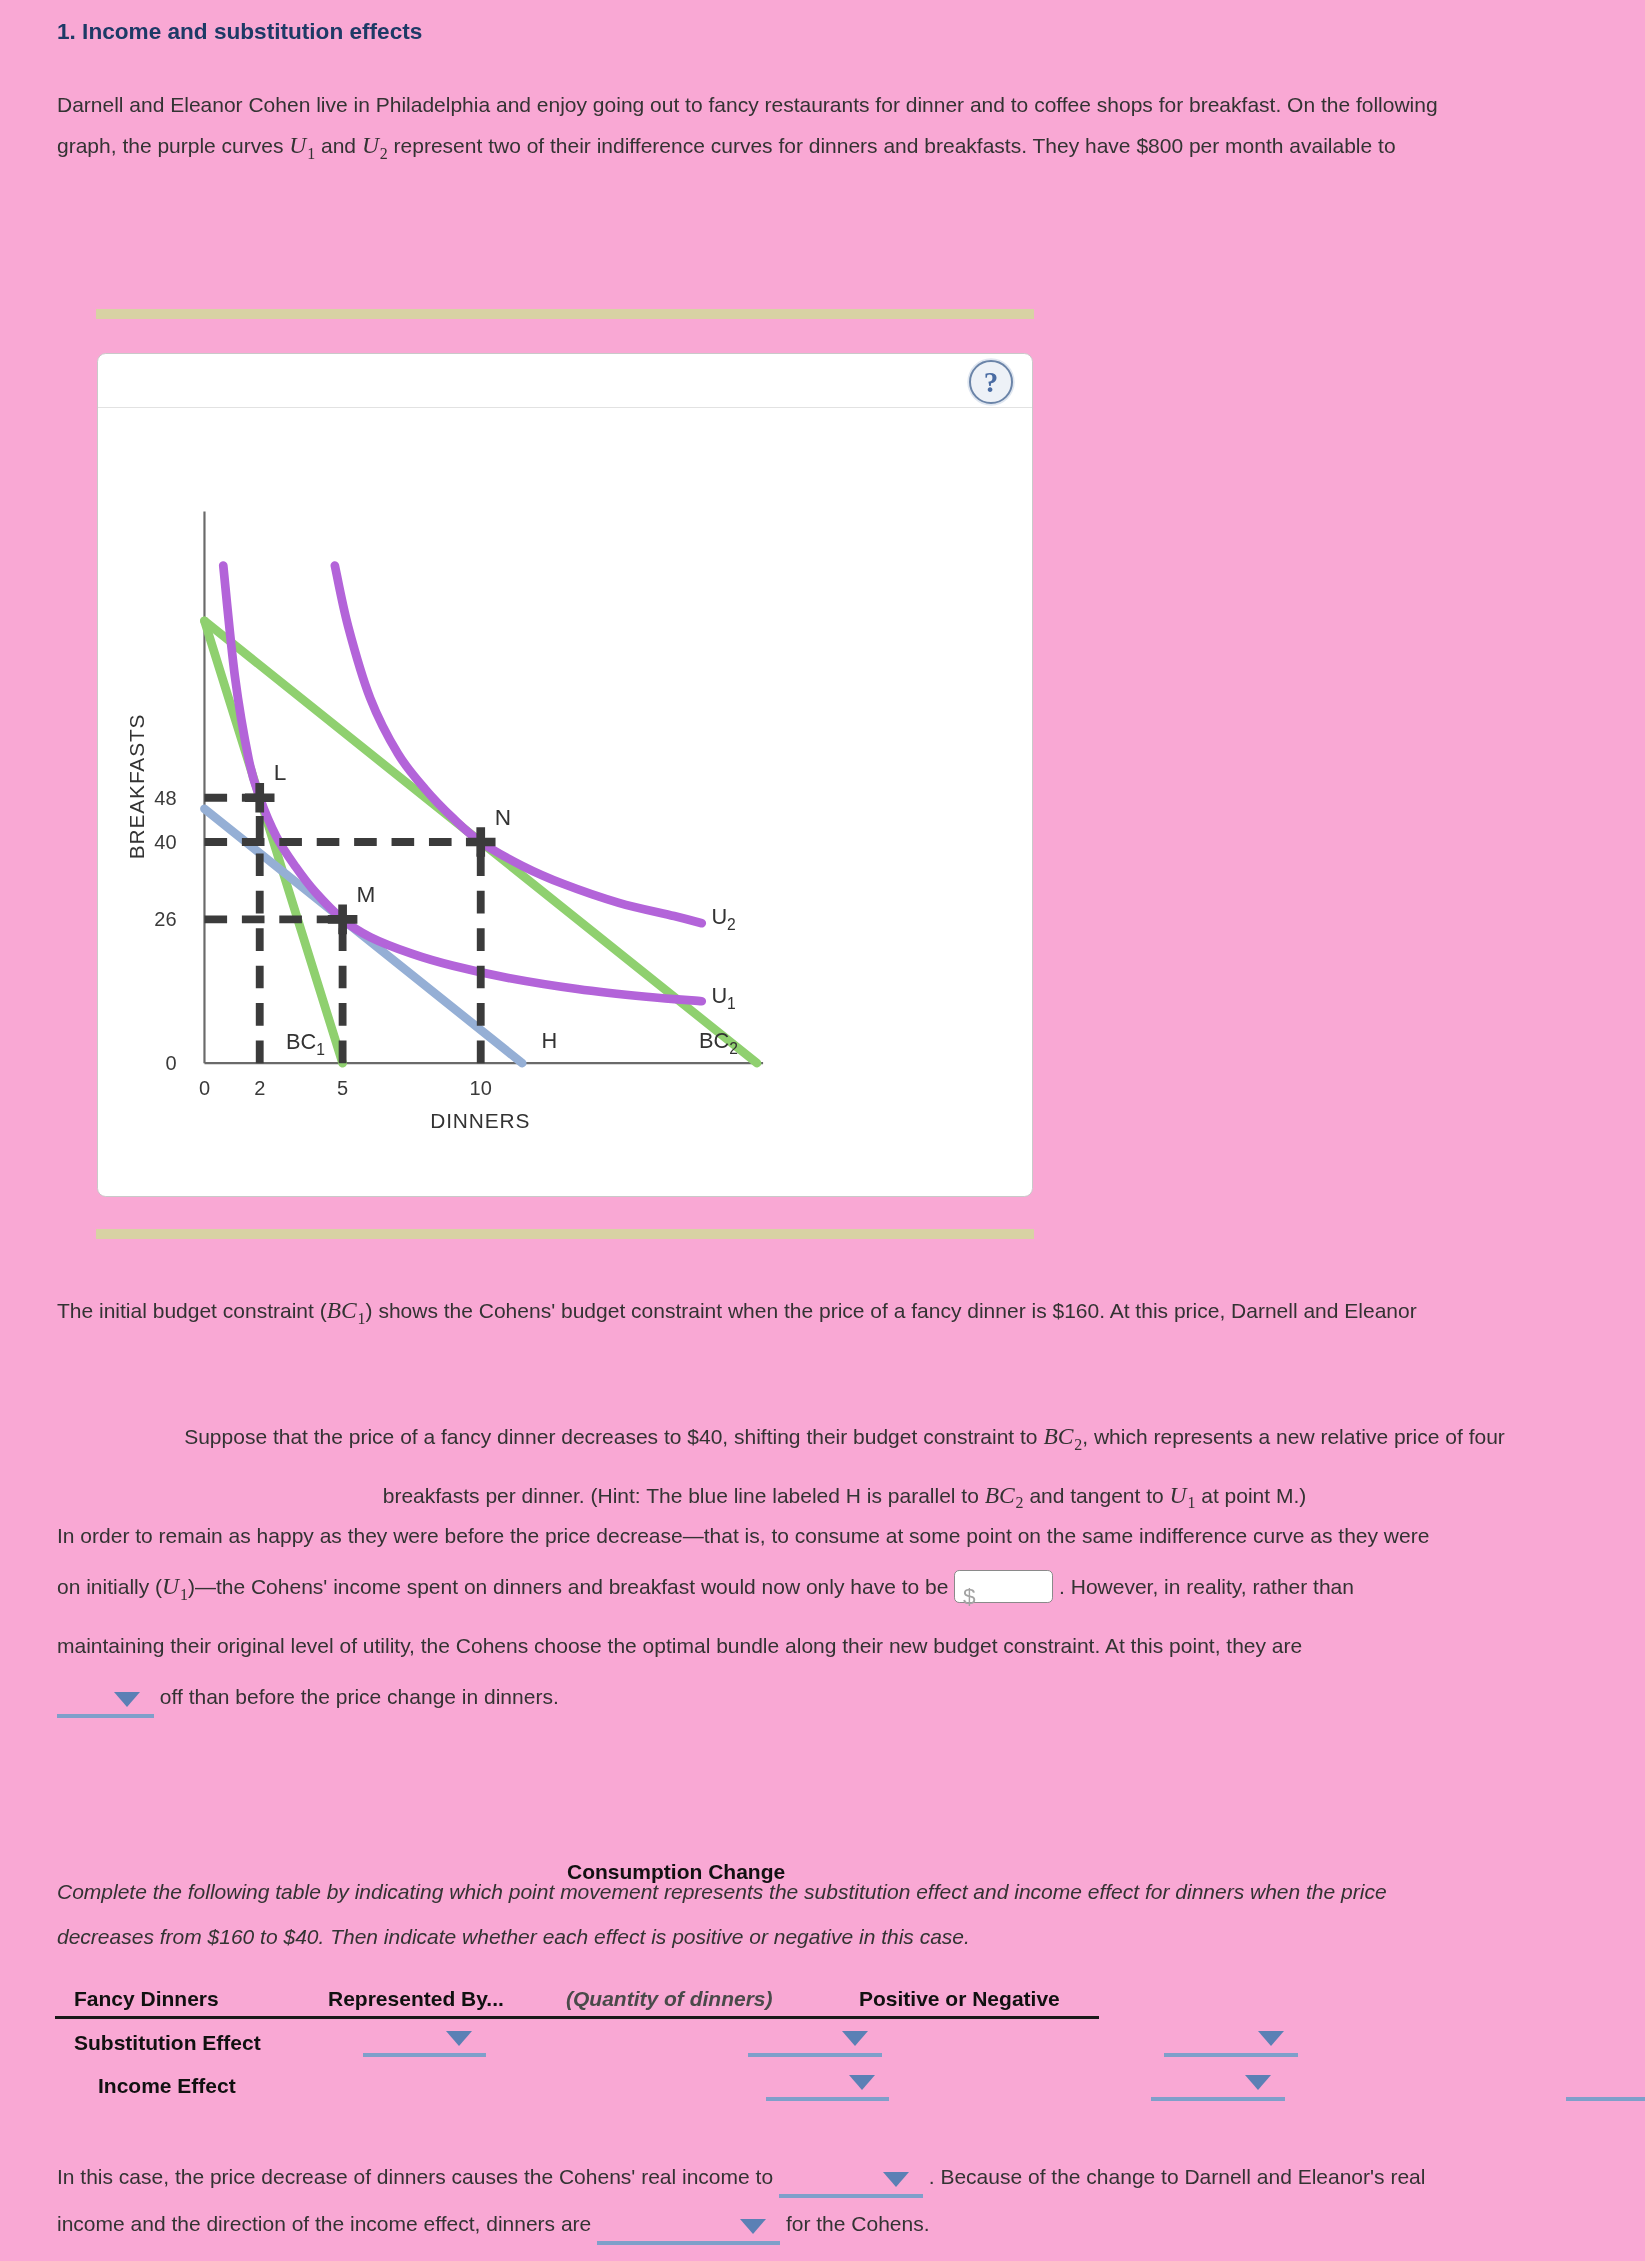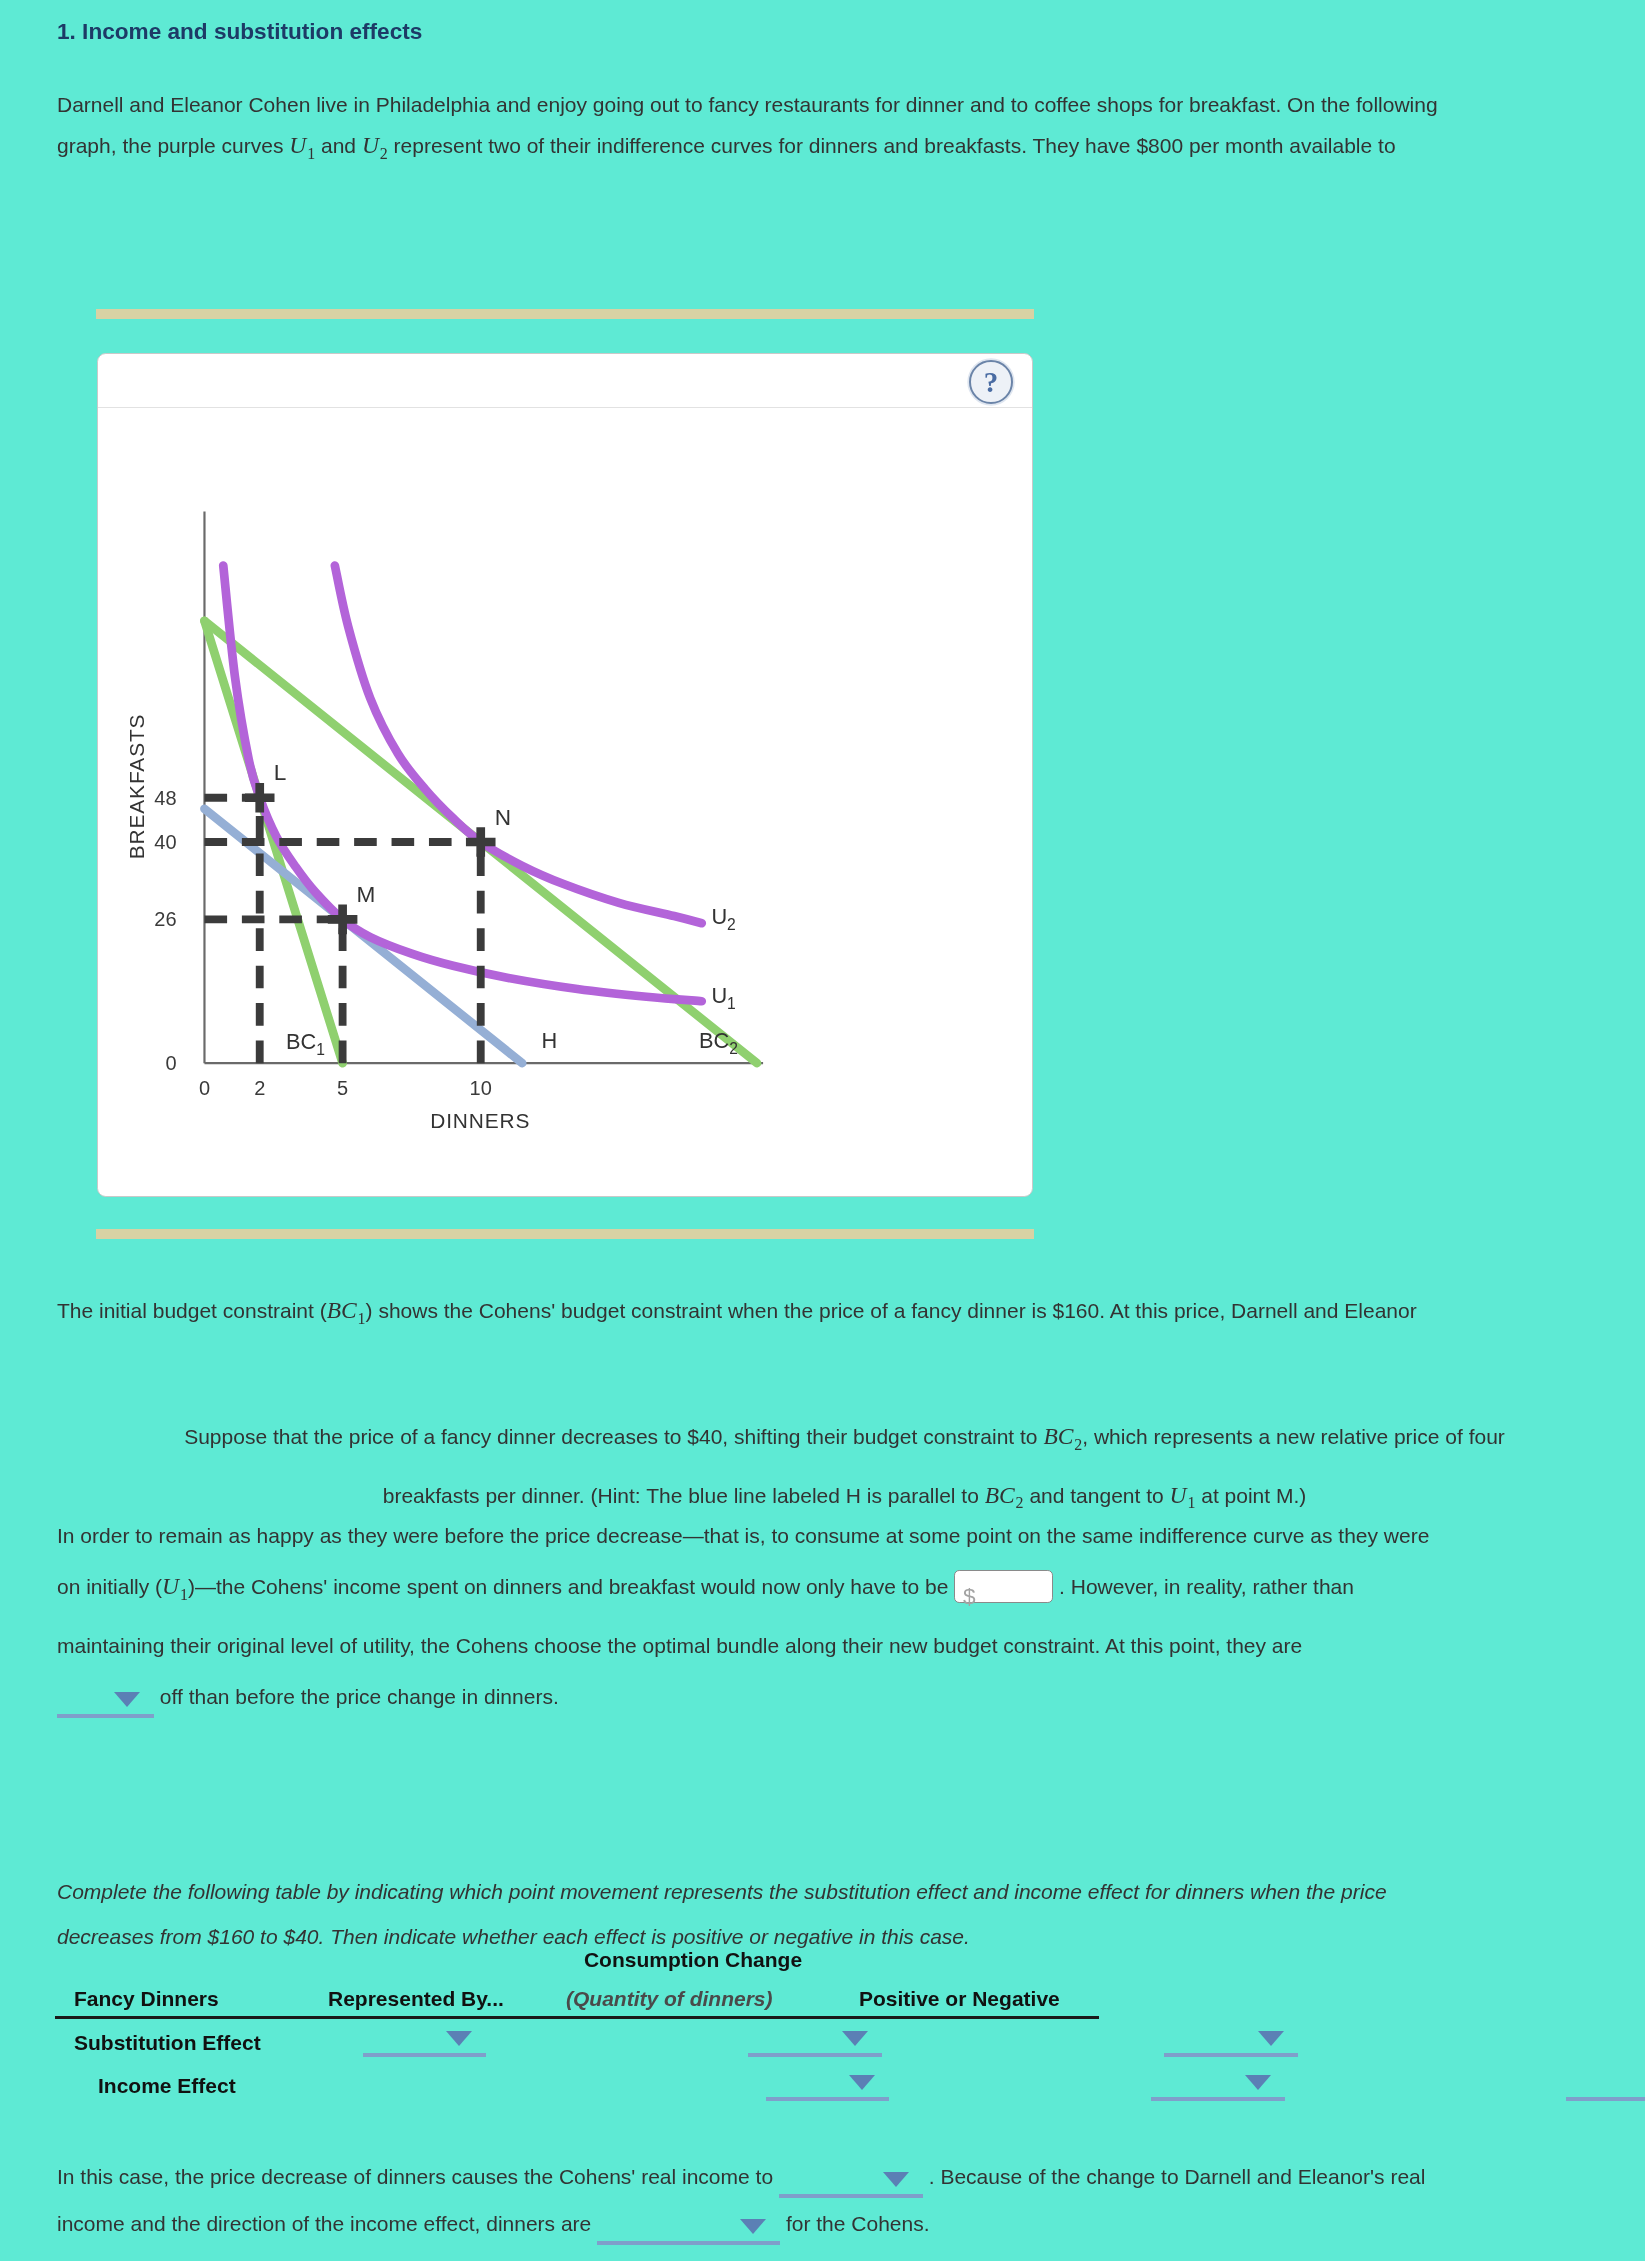--- a/index.html
+++ b/index.html
@@ -1,16 +1,16 @@
 <!DOCTYPE html>
 <html style="font-size:14px"><head>
 <meta charset="utf-8">
 <style>
   html,body{margin:0;padding:0;background:#fff;}
-  #page{position:relative;width:1646px;height:2261px;background:#5eead4;
+  #page{position:relative;width:1646px;height:2261px;background:#f9a8d4;
         font-family:"Liberation Sans",sans-serif;color:#333;overflow:hidden;}
   .abs{position:absolute;}
   #title{left:57px;top:19px;font-size:22.6px;font-weight:bold;color:#1d3a66;}
   .para{left:57px;width:1575px;font-size:21px;color:#333;}
   .para .line{white-space:nowrap;}
   #intro{top:84px;}  #intro .line{line-height:41px;}
   #para-initial{top:1285px;} #para-initial .line{line-height:50px;}
   #para-suppose{top:1411px;} #para-suppose .line{line-height:50px;text-align:center;}
   #para-inorder{top:1510px;} #para-inorder .line{line-height:51px;}
   #para-complete{top:1869px;font-style:italic;} #para-complete .line{line-height:45px;}
@@ -120,21 +120,21 @@
       <div class="line"><span>on initially (</span><span class="math">U<sub>1</sub></span><span>)—the Cohens' income spent on dinners and breakfast would now only have to be </span><span class="inputbox"><span class="dollar">$</span></span><span> . However, in reality, rather than</span></div>
       <div class="line"><span>maintaining their original level of utility, the Cohens choose the optimal bundle along their new budget constraint. At this point, they are</span></div>
       <div class="line"><span class="dd dd-a"></span><span> off than before the price change in dinners.</span></div>
     </div>
   <div id="para-complete" class="abs para">
       <div class="line"><span>Complete the following table by indicating which point movement represents the substitution effect and income effect for dinners when the price</span></div>
       <div class="line"><span>decreases from $160 to $40. Then indicate whether each effect is positive or negative in this case.</span></div>
     </div>
 
   
-  <div class="tbl-txt" style="left:567px;top:1948px;width:252px;text-align:center;">Consumption Change</div>
+  <div class="tbl-txt" style="left:567px;top:1860px;width:252px;text-align:left;">Consumption Change</div>
   <div class="tbl-txt" style="left:74px;top:1987px;">Fancy Dinners</div>
   <div class="tbl-txt" style="left:328px;top:1987px;">Represented By...</div>
   <div class="tbl-txt" id="th-qty" style="left:566px;top:1987px;">(Quantity of dinners)</div>
   <div class="tbl-txt" style="left:859px;top:1987px;">Positive or Negative</div>
   <div id="tbl-divider" class="abs"></div>
 
   <div class="tbl-txt" style="left:74px;top:2031px;">Substitution Effect</div>
   <span class="dd dd-t abs" style="left:363px;top:2026px;"></span>
   <span class="dd dd-u abs" style="left:621px;top:2026px;"></span>
   <span class="dd dd-u abs" style="left:899px;top:2026px;"></span>

